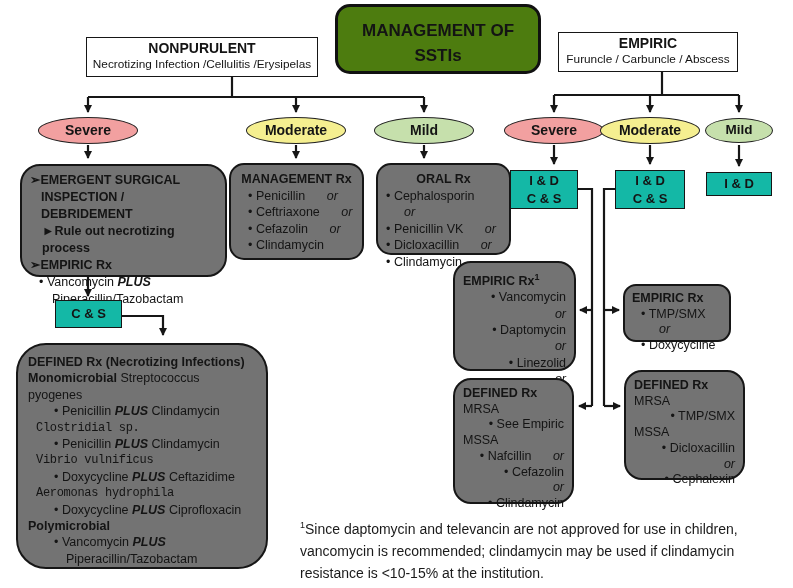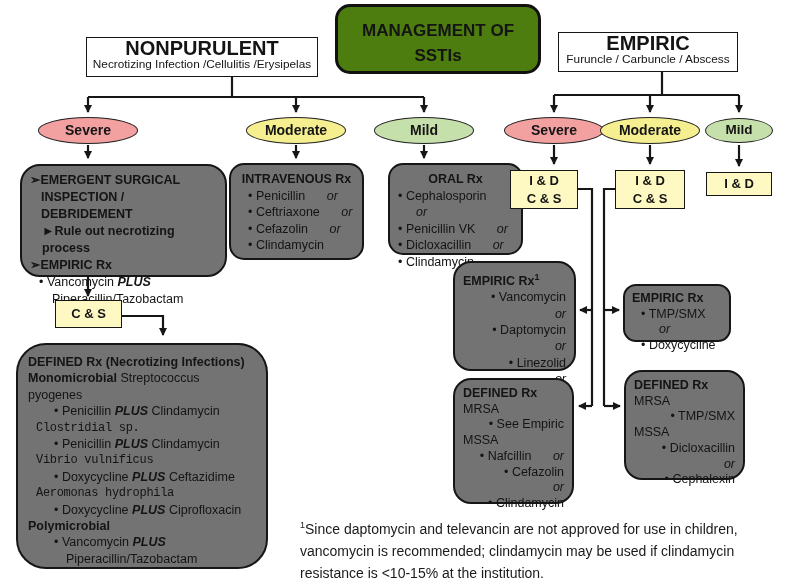--- a/index.html
+++ b/index.html
@@ -5,27 +5,27 @@
   * { margin:0; padding:0; box-sizing:border-box; }
   html,body { background:#ffffff; }
   body { font-family:"Liberation Sans", sans-serif; color:#141414; }
   .canvas { position:relative; width:793px; height:588px; background:#fff; overflow:hidden; }
 
   svg.wires { position:absolute; left:0; top:0; }
   svg.wires path, svg.wires line { stroke:#161616; stroke-width:2.2; fill:none; }
   svg.wires .ah { fill:#161616; stroke:none; }
   .rbox { position:absolute; background:#737373; border:2px solid #161616; border-radius:16px;
           font-size:12.5px; line-height:16px; padding:6px 8px; }
-  .sqbox { position:absolute; background:#fef9c3; border:1.7px solid #161616;
+  .sqbox { position:absolute; background:#14b8a6; border:1.7px solid #161616;
            font-size:13px; text-align:center; font-weight:bold; }
   .title-box { position:absolute; left:335px; top:4px; width:206px; height:70px;
                border:3px solid #111; border-radius:15px; background:#4d7c0f;
                text-align:center; font-weight:bold; font-size:17px; padding-top:11px; line-height:25px; }
   .hdr { position:absolute; background:#fff; border:1.7px solid #161616; text-align:center; padding-top:2px; }
-  .hdr .t { font-weight:bold; font-size:20px; line-height:17px; }
+  .hdr .t { font-weight:bold; font-size:14px; line-height:17px; }
   .hdr .s { font-size:11.8px; line-height:15px; }
 
   .oval { position:absolute; border:1.8px solid #222; border-radius:50%;
           text-align:center; font-weight:bold; font-size:14px; }
   .oval span { display:inline-block; }
 
   .bold { font-weight:bold; }
   .conj { font-weight:normal; font-style:italic;margin-left:18px; }
   .plus { font-weight:bold; font-style:italic; }
   .ctitle { font-weight:bold; text-align:center; }
@@ -126,35 +126,35 @@
       <span>•</span>
       <span>Vancomycin</span>
       <span class="plus">PLUS</span>
     </div>
     <div class="cont">Piperacillin/Tazobactam</div>
   </div>
 
   <div class="sqbox" style="left:55px; top:300px; width:67px; height:28px; line-height:25px;">C &amp; S</div>
 
   <div class="rbox" style="left:229px; top:163px; width:135px; height:97px; border-radius:15px; line-height:16.5px;">
-    <div class="ctitle">INTRAVENOUS Rx</div>
+    <div class="ctitle">MANAGEMENT Rx</div>
     <div class="item"><span>•</span>
       <span>Penicillin</span>
       <span class="conj">or</span></div>
     <div class="item"><span>•</span>
       <span>Ceftriaxone</span>
       <span class="conj">or</span></div>
     <div class="item"><span>•</span>
       <span>Cefazolin</span>
       <span class="conj">or</span></div>
     <div class="item"><span>•</span>
       <span>Clindamycin</span></div>
   </div>
 
-  <div class="rbox" style="left:388px; top:163px; width:135px; height:92px; border-radius:15px; line-height:16.5px;">
+  <div class="rbox" style="left:376px; top:163px; width:135px; height:92px; border-radius:15px; line-height:16.5px;">
     <div class="ctitle">ORAL Rx</div>
     <div><span>•</span>
       <span>Cephalosporin</span>
       <span class="conj">or</span></div>
     <div><span>•</span>
       <span>Penicillin VK</span>
       <span class="conj">or</span></div>
     <div><span>•</span>
       <span>Dicloxacillin</span>
       <span class="conj">or</span></div>

